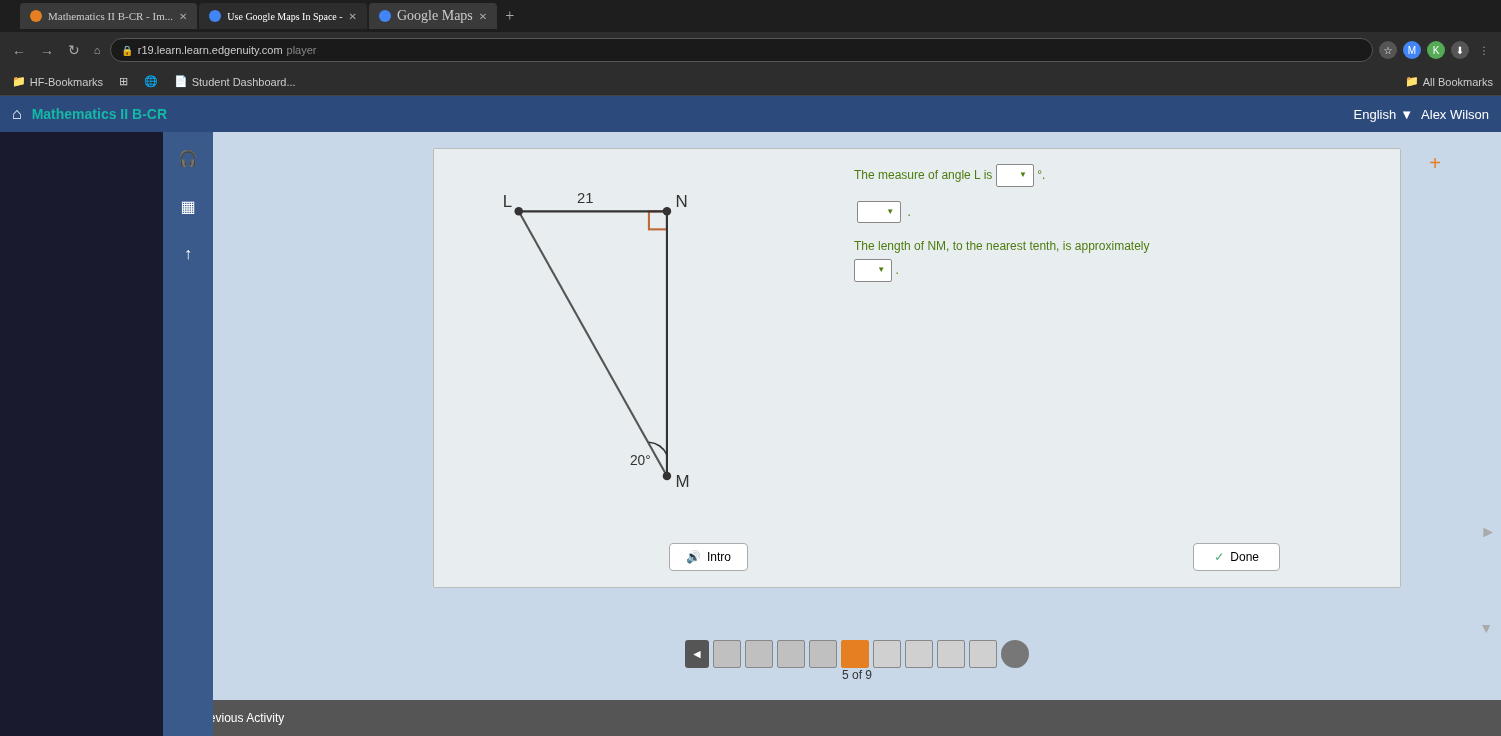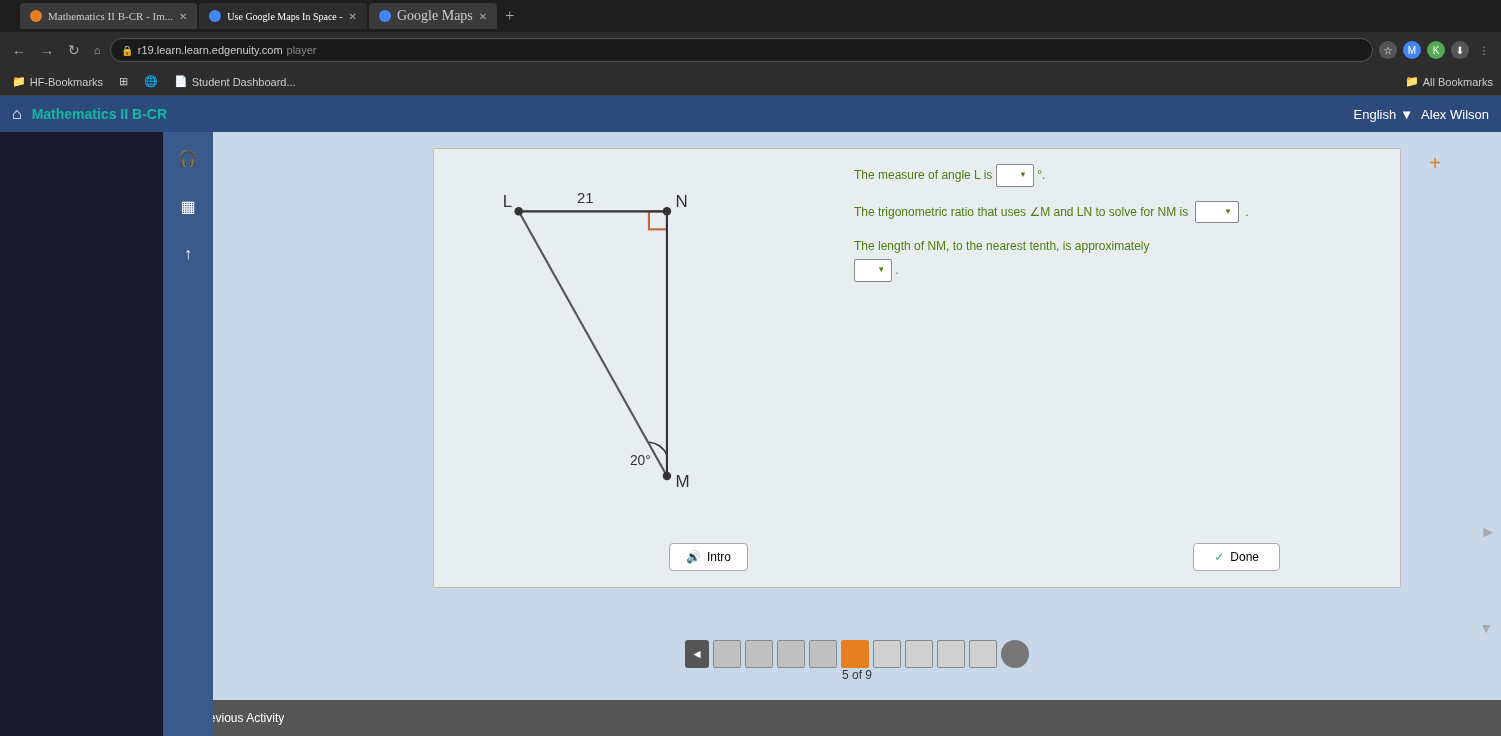--- a/index.html
+++ b/index.html
@@ -577,21 +577,20 @@
       <div class="question-block">
         <span>The measure of angle L is</span>
         <span class="select-box">
           <span>&nbsp;&nbsp;&nbsp;&nbsp;</span>
           <span class="arrow">▼</span>
         </span>
         <span>°.</span>
       </div>
 
       <div class="question-block">
-        <span>The trigonometric ratio that uses ∠M and LN to solve for NM is</span>
         <span class="select-box" style="margin: 0 3px;">
           <span>&nbsp;&nbsp;&nbsp;&nbsp;&nbsp;&nbsp;</span>
           <span class="arrow">▼</span>
         </span>
         <span>.</span>
       </div>
 
       <div class="question-block">
         <span>The length of NM, to the nearest tenth, is approximately</span>
         <br>

